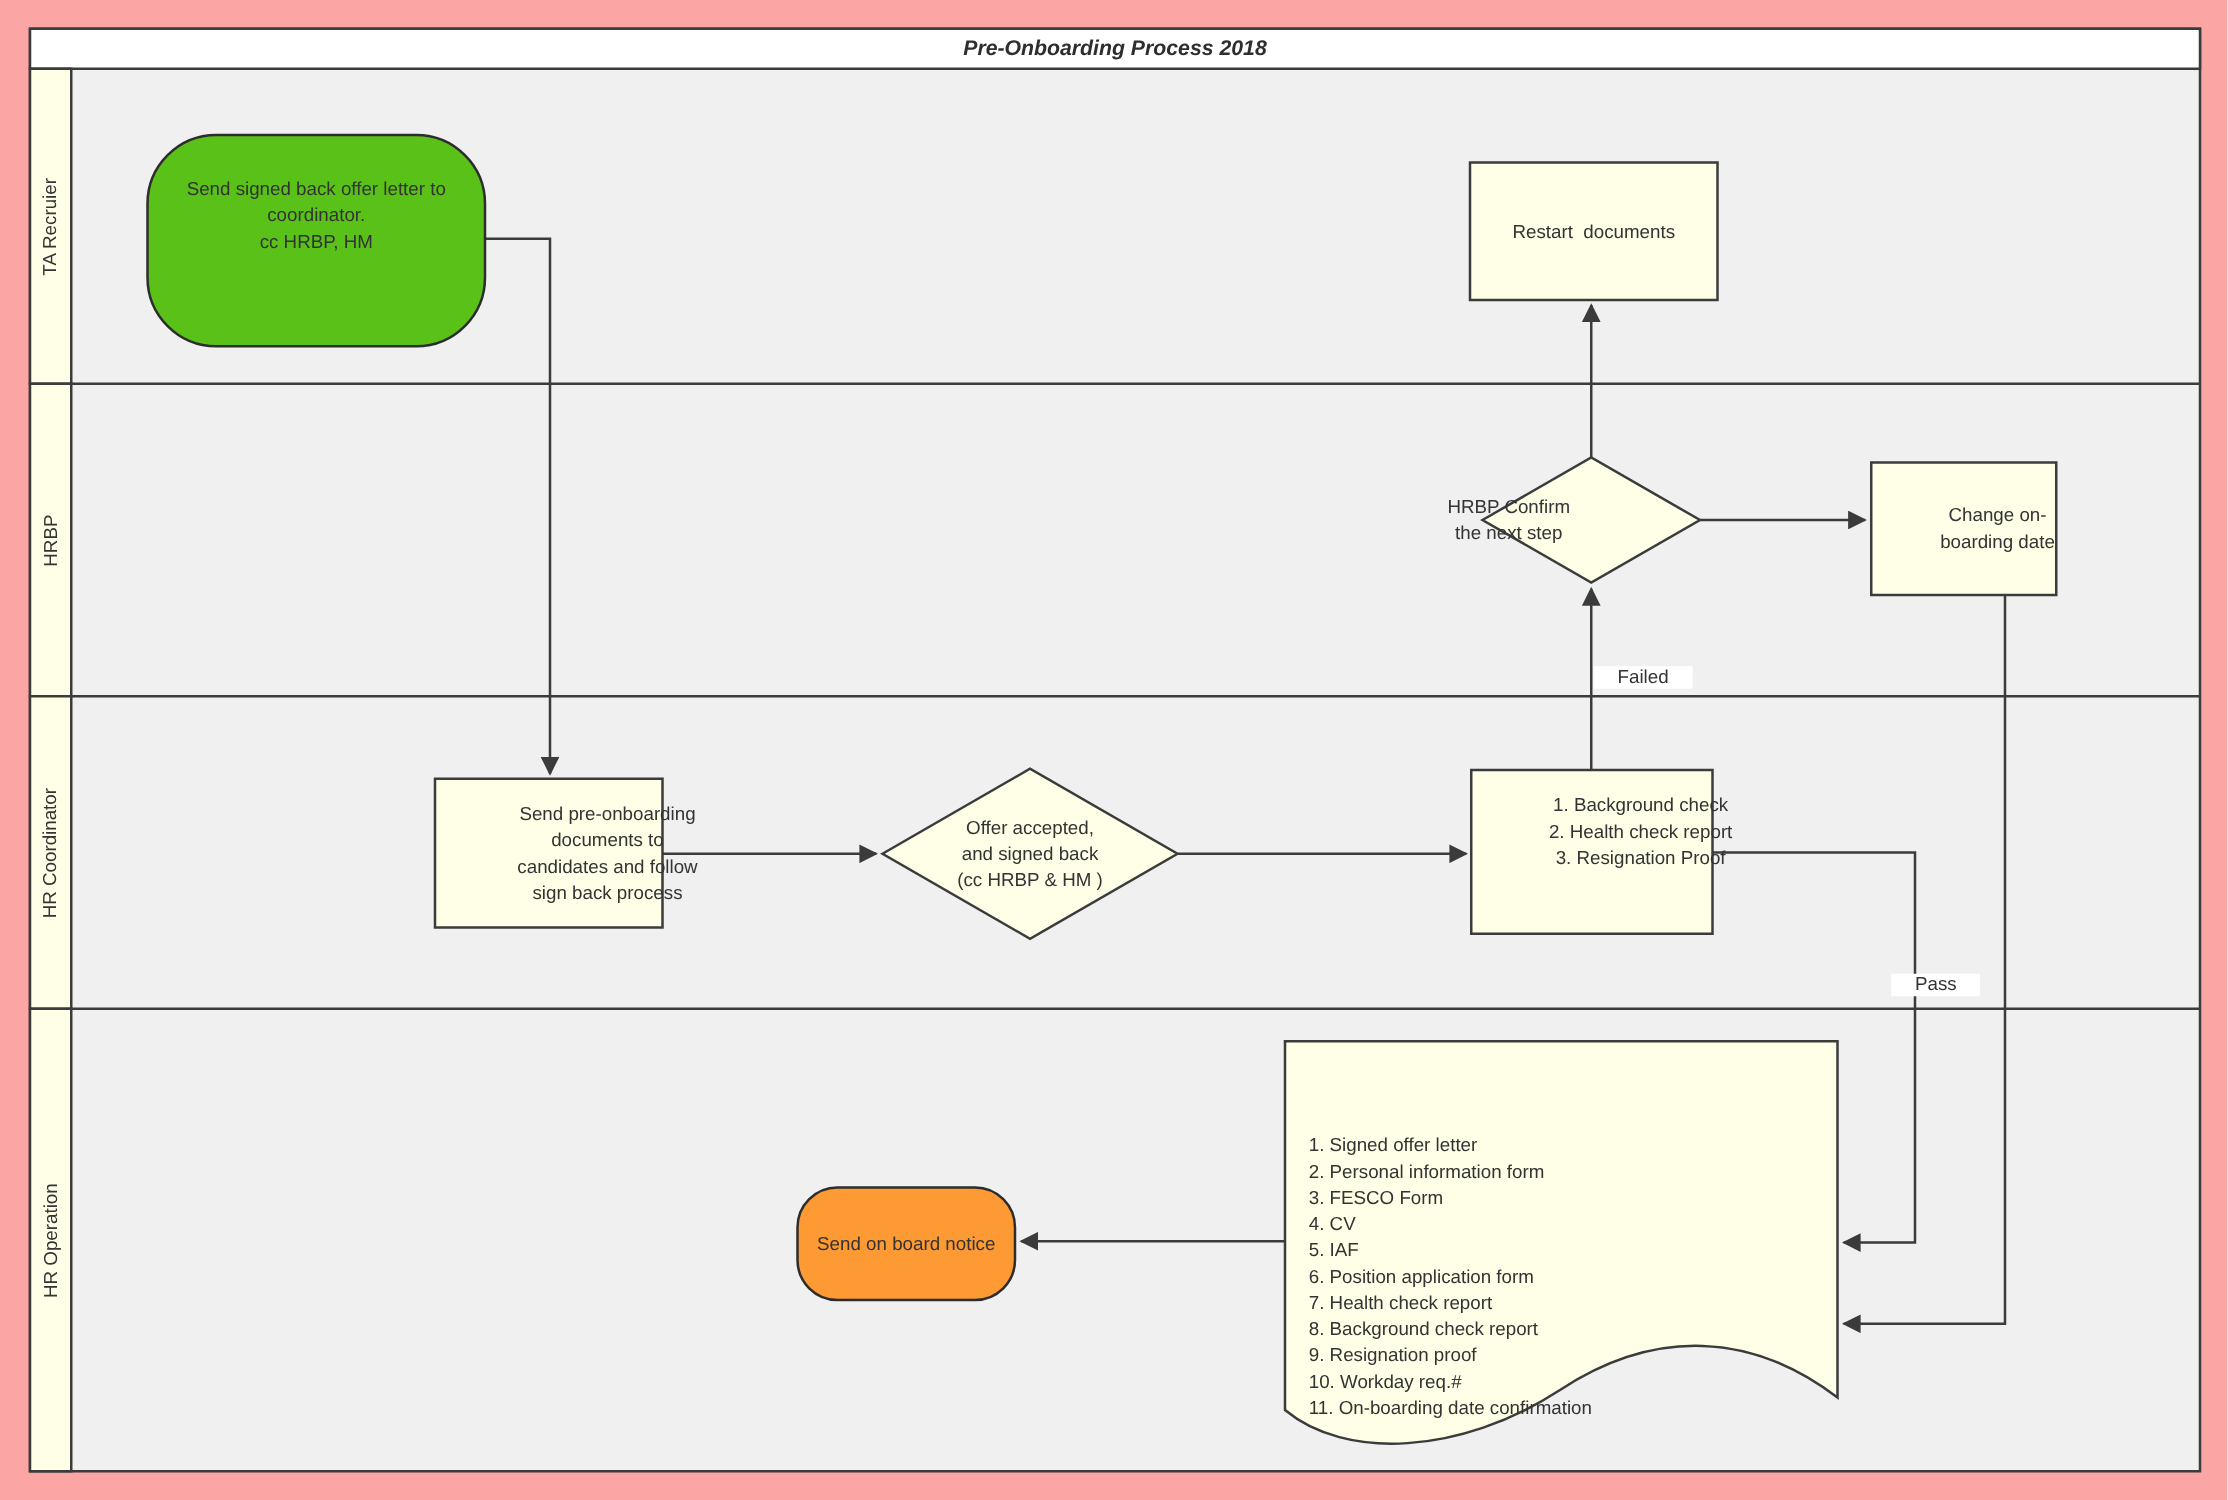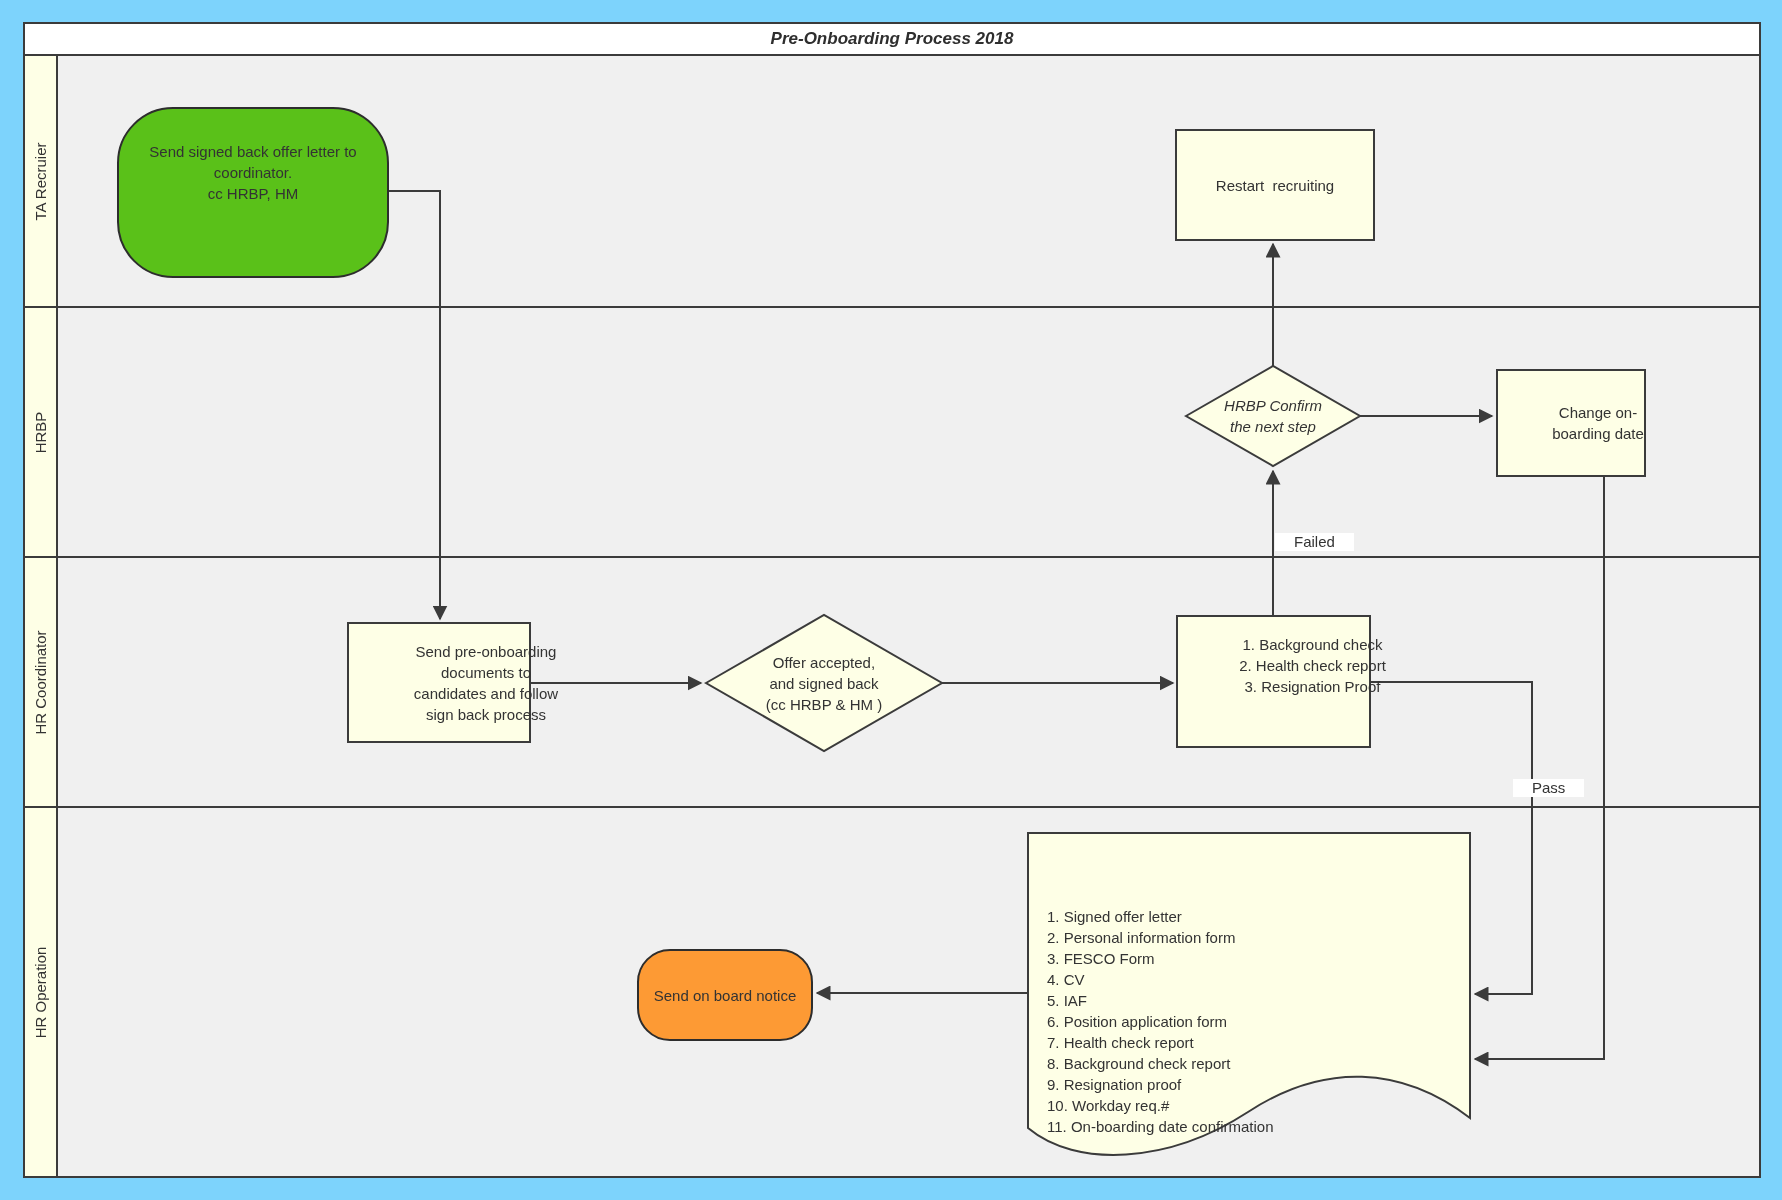--- a/index.html
+++ b/index.html
@@ -1,18 +1,18 @@
 <!DOCTYPE html>
 <html><head>
 <meta charset="utf-8">
 <style>
   html,body { margin:0; padding:0; background:#f0f0f0; }
   .stage {
     position:relative; width:1782px; height:1200px; overflow:hidden;
-    background:#7dd3fc; font-family:"Liberation Sans", sans-serif; color:#333333;
+    background:#fca5a5; font-family:"Liberation Sans", sans-serif; color:#333333;
   }
   svg.layer { position:absolute; left:0; top:0; }
   .txt {
     position:absolute; display:flex; align-items:center; justify-content:center;
     text-align:center; white-space:pre-wrap; font-size:15px; line-height:21px;
     pointer-events:none; color:#333333;
   }
   .title-txt {
     position:absolute; display:flex; align-items:center; justify-content:center;
     font-size:17px; font-weight:bold; font-style:italic; color:#2e2e2e;
@@ -90,22 +90,22 @@
   <div class="lane-label-wrap" style="left:24px; top:557px; width:33px; height:250px;">
     <span>HR Coordinator</span>
   </div>
   <div class="lane-label-wrap" style="left:24px; top:807px; width:33px; height:370px;">
     <span>HR Operation</span>
   </div>
 
   <div class="txt" style="left:118px; top:108px; width:270px; height:129px;">Send signed back offer letter to
 coordinator.
 cc HRBP, HM</div>
-  <div class="txt" style="left:1176px; top:130px; width:198px; height:110px;">Restart  recruiting</div>
-  <div class="txt" style="left:1186px; top:386px; width:174px; height:60px;font-style:italic;">HRBP Confirm
+  <div class="txt" style="left:1176px; top:130px; width:198px; height:110px;">Restart  documents</div>
+  <div class="txt" style="left:1120px; top:386px; width:174px; height:60px;">HRBP Confirm
 the next step</div>
   <div class="txt" style="left:1497px; top:370px; width:148px; height:106px;padding-left:27px;">Change on-
 boarding date</div>
   <div class="txt" style="left:348px; top:623px; width:182px; height:119px;margin-left:47px;">Send pre-onboarding
 documents to
 candidates and follow
 sign back process</div>
   <div class="txt" style="left:706px; top:641px; width:236px; height:84px;">Offer accepted,
 and signed back
 (cc HRBP &amp; HM )</div>

